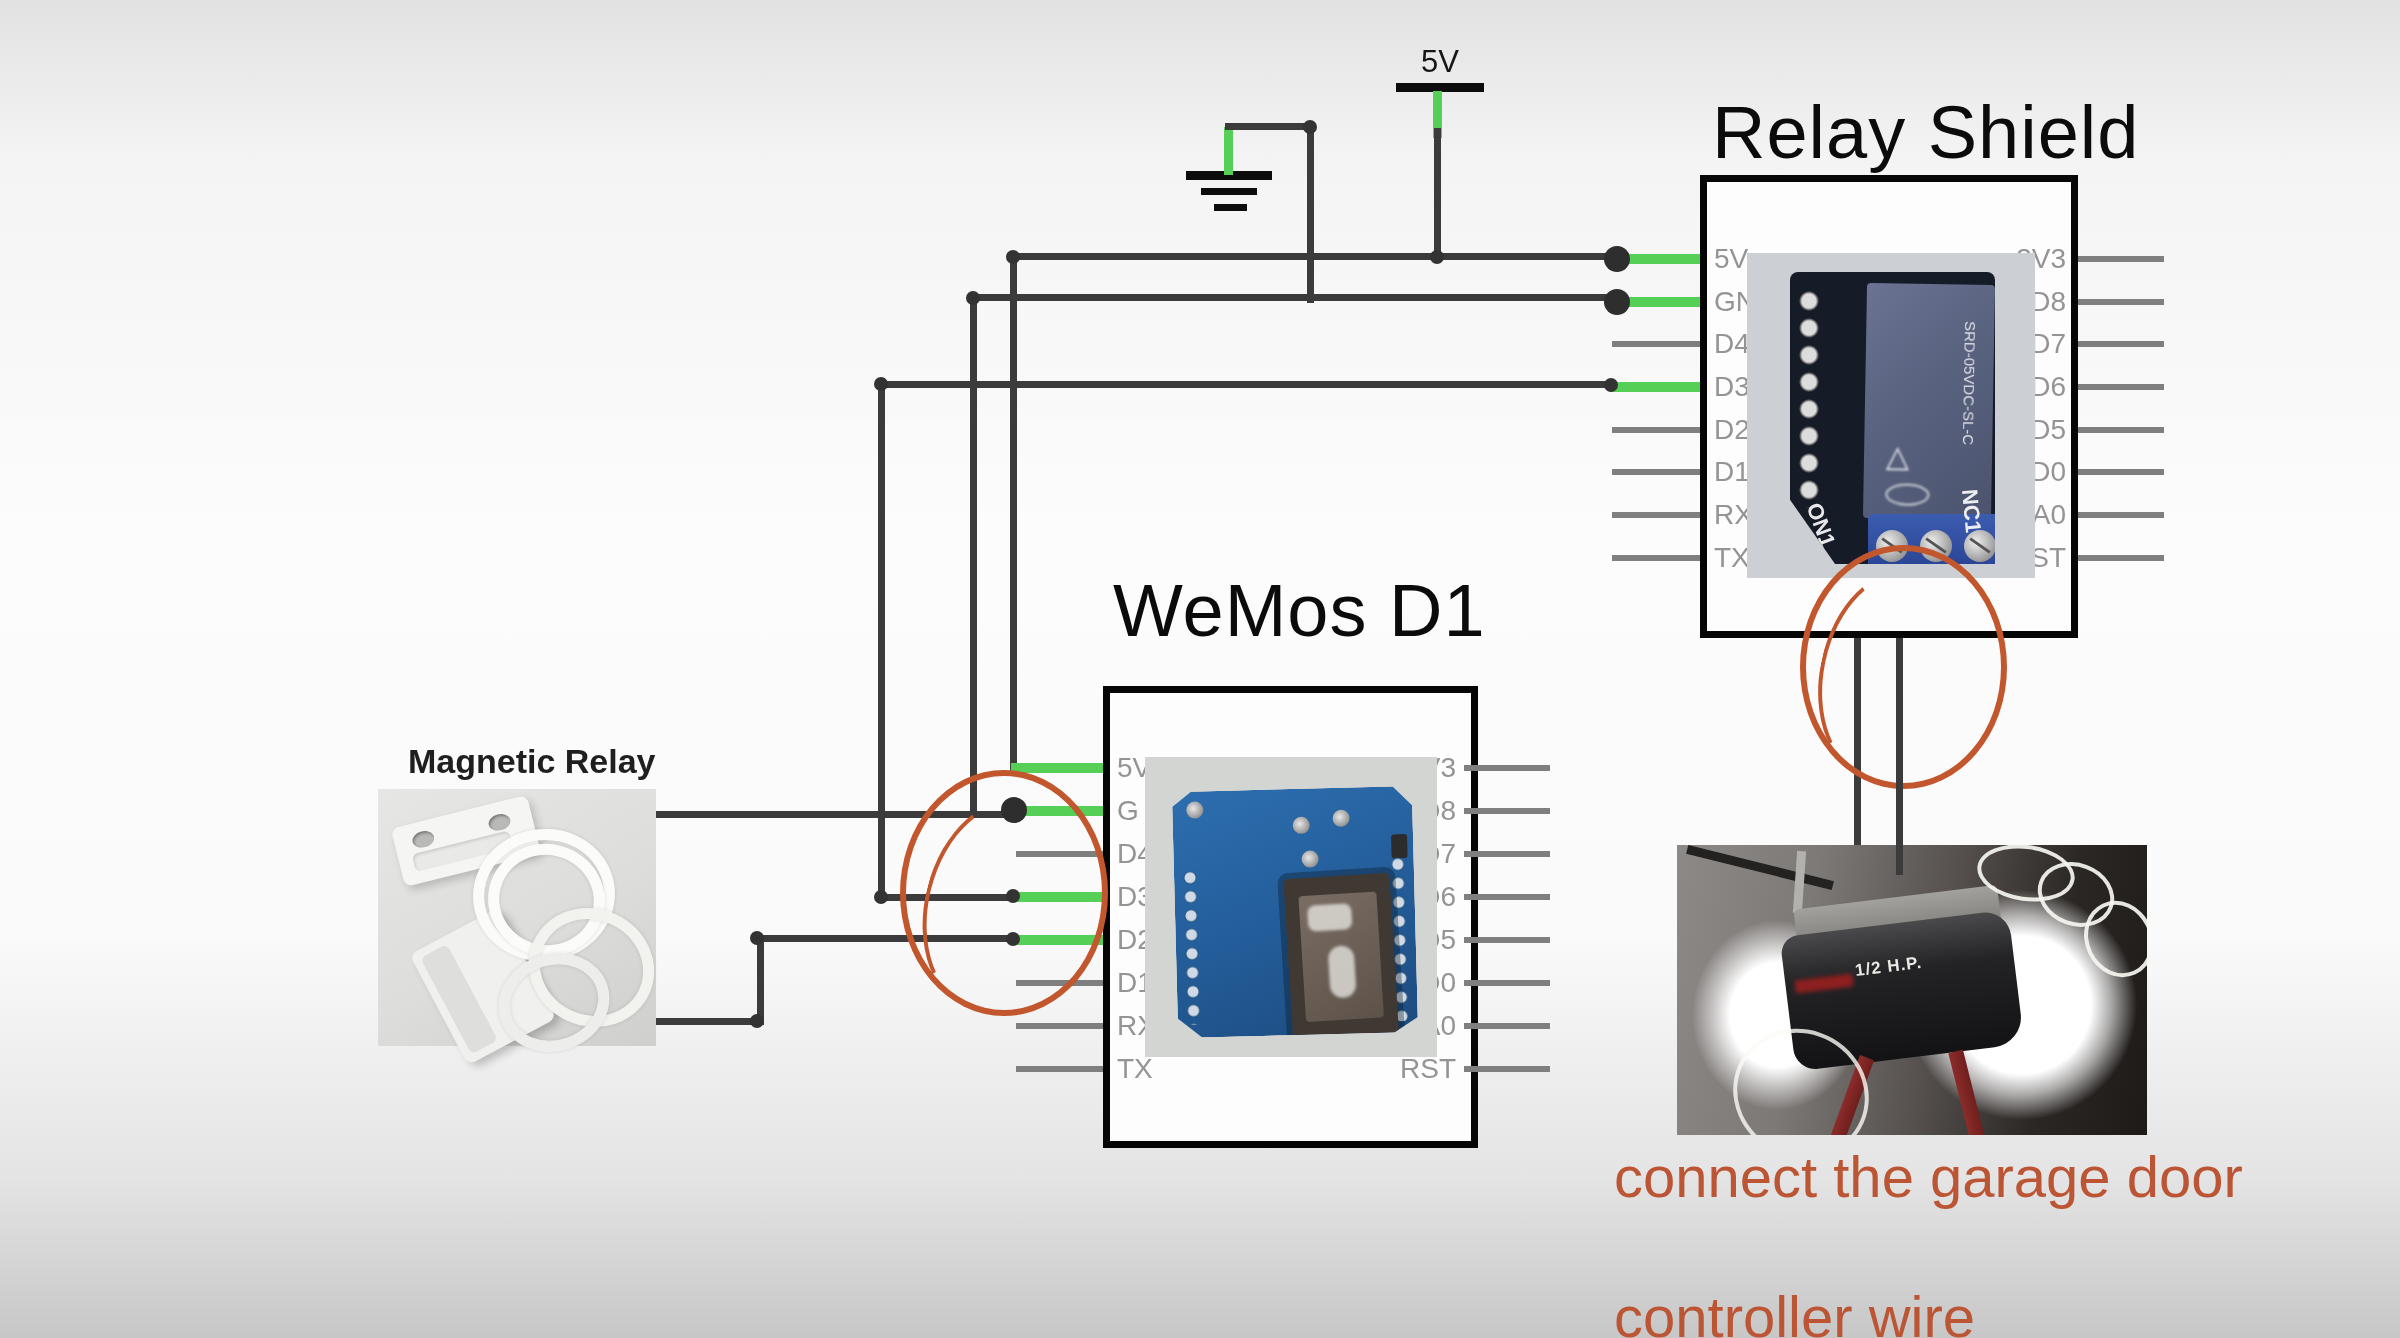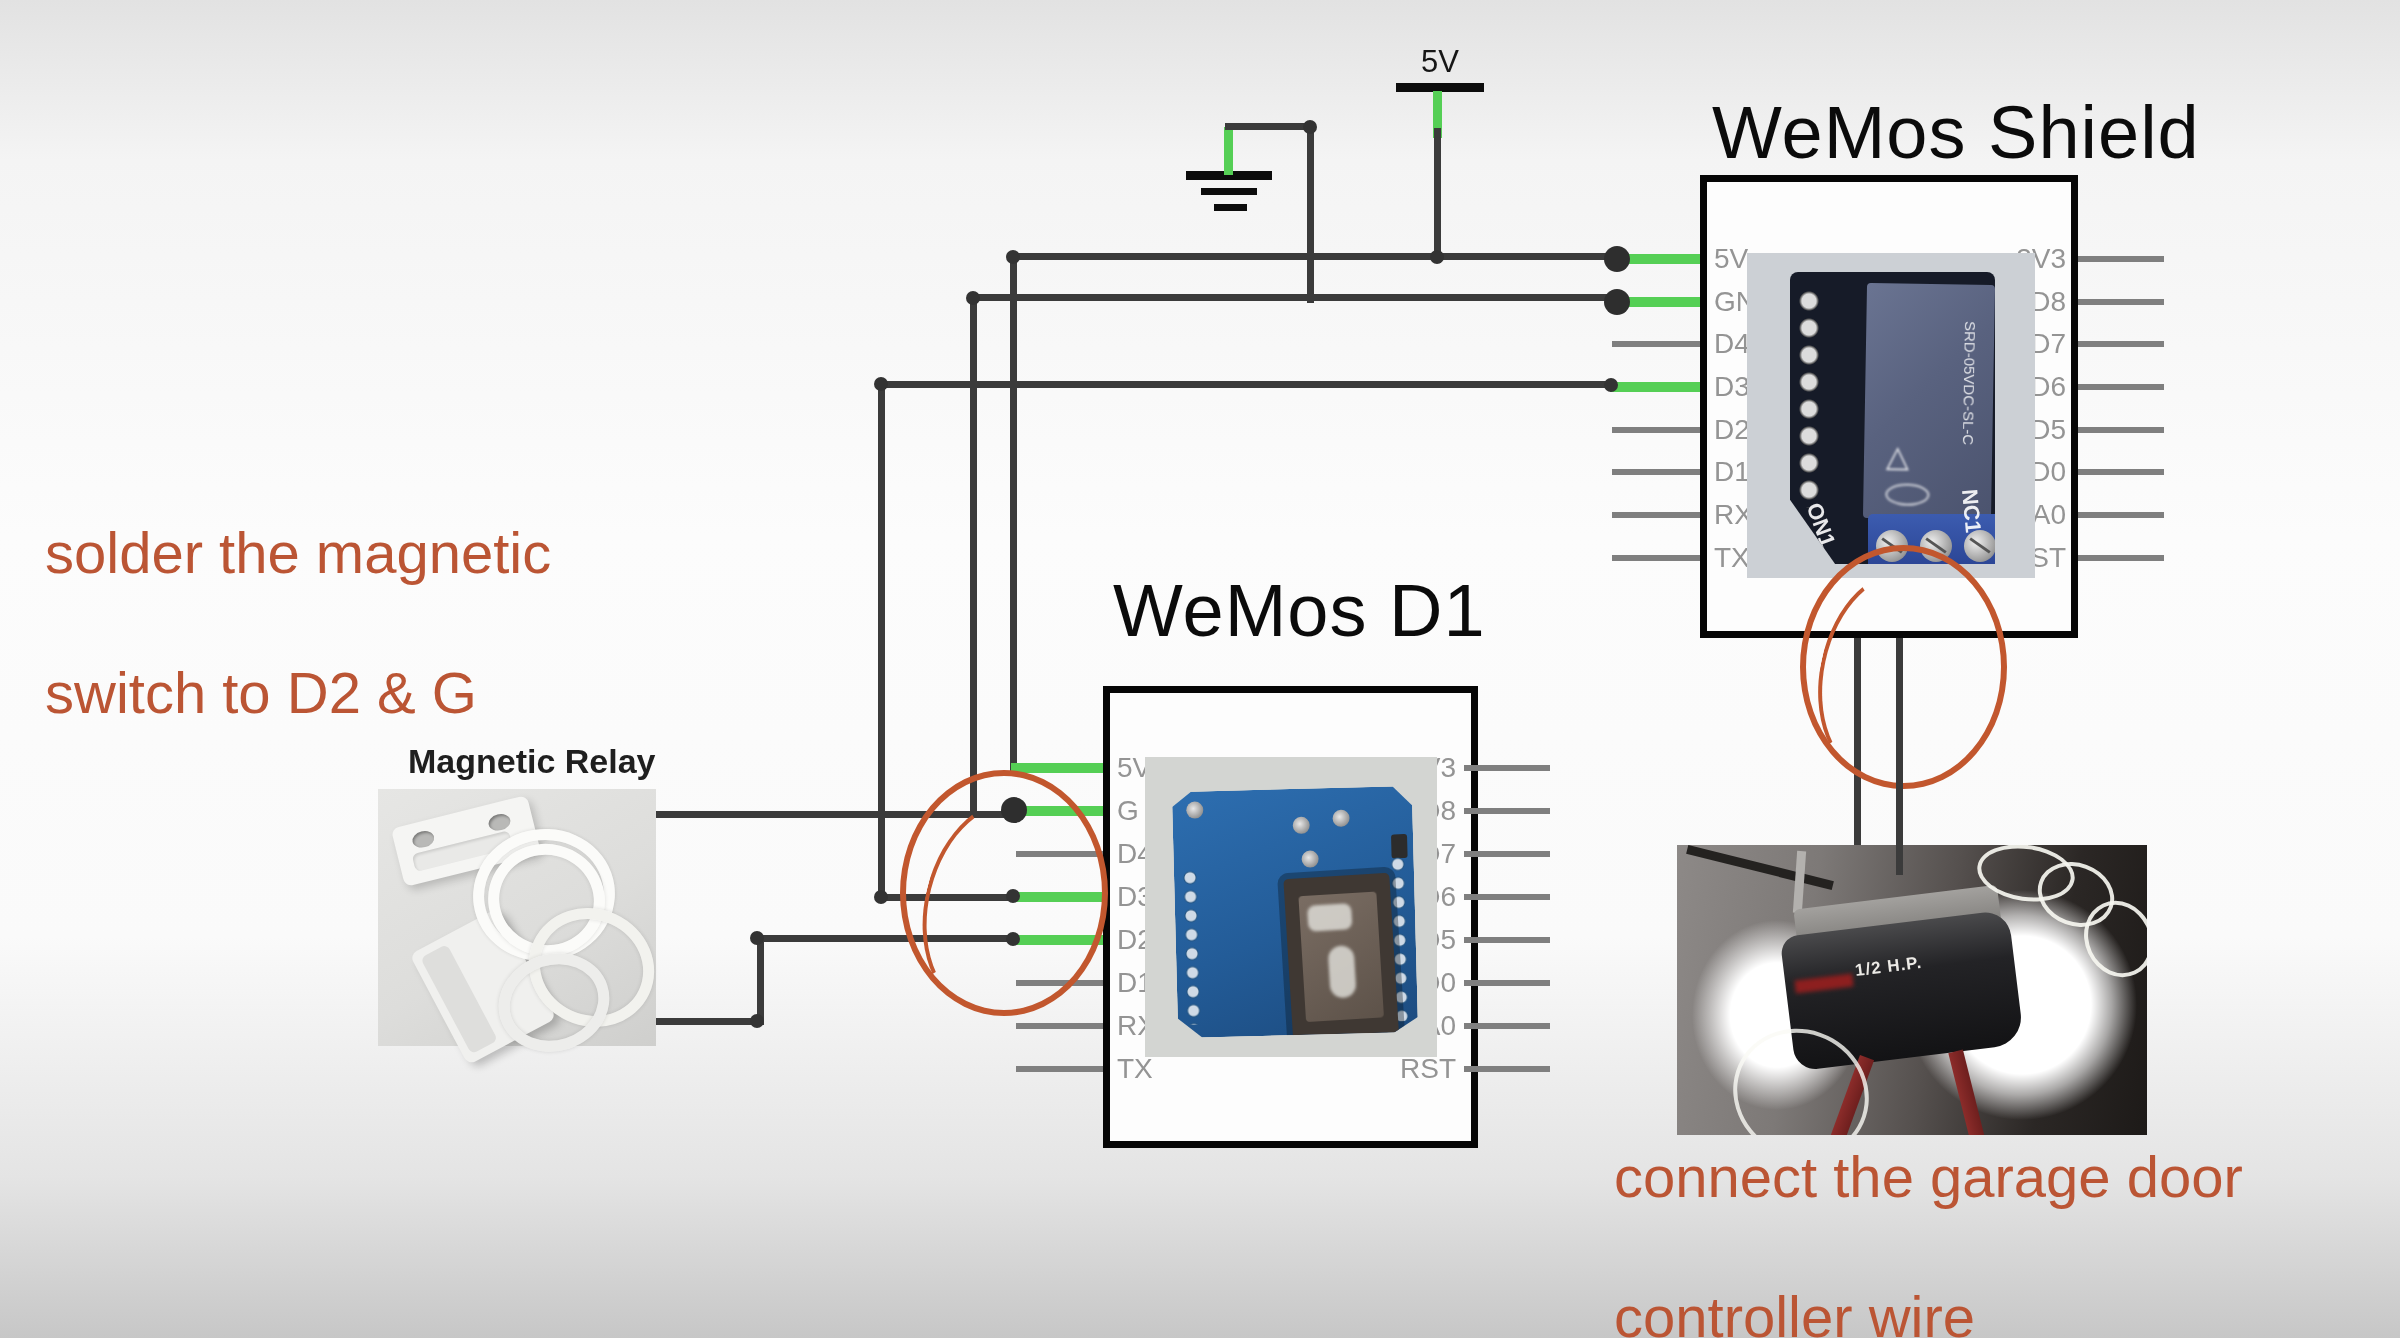--- a/index.html
+++ b/index.html
@@ -93,22 +93,20 @@
   .g-brace{position:absolute;width:15px;background:linear-gradient(90deg,#8c2c2a,#6e1f1e);}
   .g-wire{position:absolute;border:4px solid rgba(246,246,240,.92);border-radius:50%;background:transparent;}
   .g-rail{position:absolute;left:8px;top:18px;width:150px;height:9px;background:#242220;transform:rotate(14deg);}
   .g-mount{position:absolute;left:118px;top:6px;width:9px;height:62px;background:#b3b1ae;transform:rotate(4deg);}
 </style>
 </head>
 <body>
 
 <div class="stage">
 
-  <div class="note" style="left:45px;top:518px;color:#bb5534;"><span>solder the magnetic</span><br>
-    <span>switch to D2 &amp; G</span></div>
   <div class="note" style="left:1614px;top:1142px;color:#bb5534;"><span>connect the garage door</span><br>
     <span>controller wire</span></div>
 
   <div class="abs" style="left:1396px;top:44px;width:88px;text-align:center;font-size:31px;color:#161616;">5V</div>
   <div class="abs" style="left:1396px;top:83px;width:88px;height:9px;background:#0c0c0c;"></div>
   <div class="green-v" style="left:1433px;top:91px;height:47px;"></div>
   <div class="wire-v" style="left:1434px;top:128px;height:135px;"></div>
 
   <div class="abs" style="left:1186px;top:171px;width:86px;height:9px;background:#0c0c0c;"></div>
   <div class="abs" style="left:1201px;top:188px;width:56px;height:7px;background:#0c0c0c;"></div>
@@ -151,21 +149,21 @@
   <div class="dotsm" style="left:1303px;top:120px;"></div>
   <div class="dotsm" style="left:1430px;top:250px;"></div>
   <div class="dotsm" style="left:874px;top:377px;"></div>
   <div class="dotsm" style="left:874px;top:890px;"></div>
   <div class="dotsm" style="left:1006px;top:889px;"></div>
   <div class="dotsm" style="left:1006px;top:932px;"></div>
   <div class="dotsm" style="left:750px;top:931px;"></div>
   <div class="dotsm" style="left:750px;top:1014px;"></div>
   <div class="dotsm" style="left:1604px;top:378px;"></div>
 
-  <div class="comp-title" style="left:1712px;top:90px;">WeMos Shield</div>
+  <div class="comp-title" style="left:1712px;top:90px;">Relay Shield</div>
   <div class="comp-box" style="left:1700px;top:175px;width:364px;height:449px;"></div>
 
   <div class="pin-label pin-left" style="left:1714px;top:243px;">5V</div>
   <div class="pin-label pin-left" style="left:1714px;top:286px;">GND</div>
   <div class="pin-label pin-left" style="left:1714px;top:328px;">D4</div>
   <div class="pin-label pin-left" style="left:1714px;top:371px;">D3</div>
   <div class="pin-label pin-left" style="left:1714px;top:414px;">D2</div>
   <div class="pin-label pin-left" style="left:1714px;top:456px;">D1</div>
   <div class="pin-label pin-left" style="left:1714px;top:499px;">RX</div>
   <div class="pin-label pin-left" style="left:1714px;top:542px;">TX</div>

